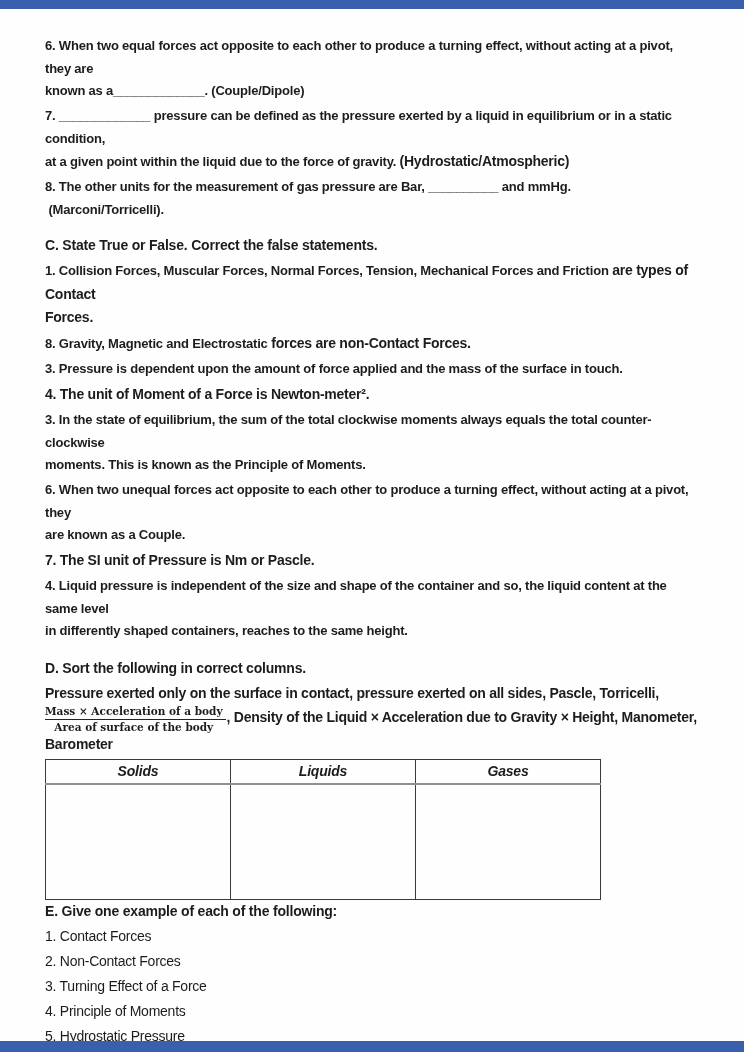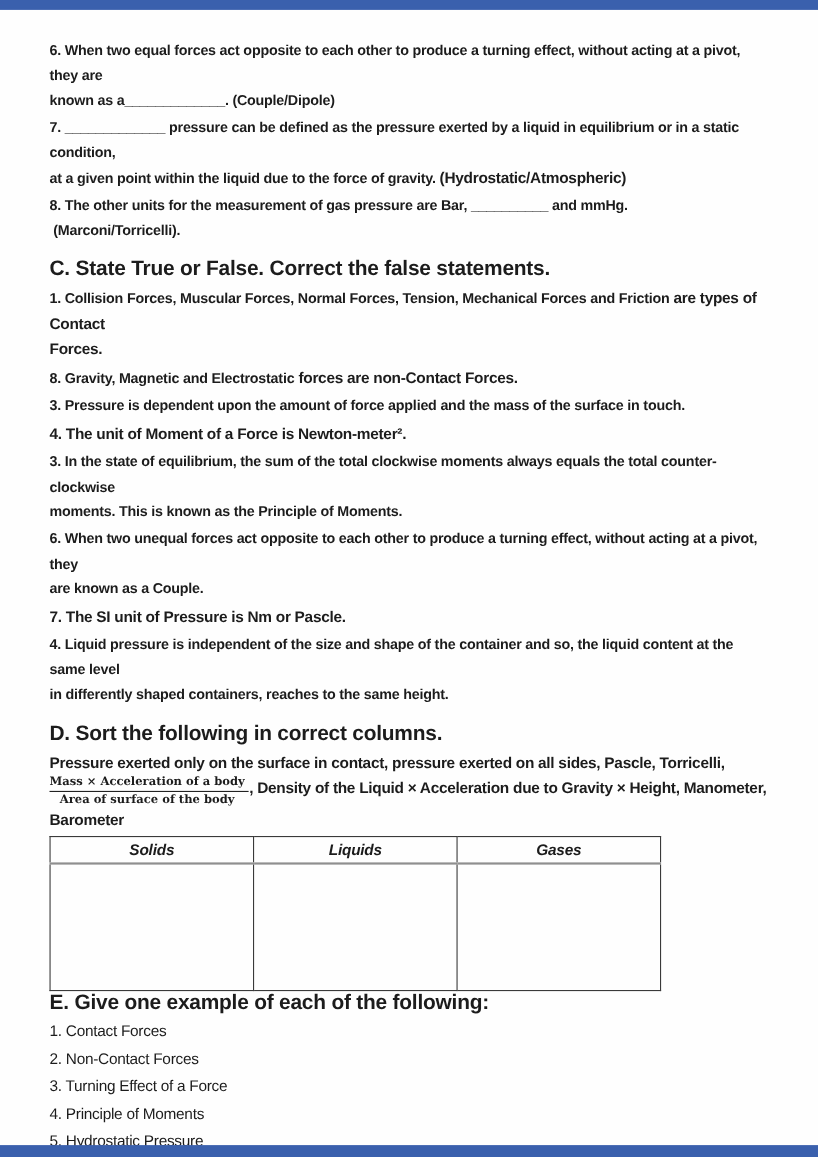--- a/index.html
+++ b/index.html
@@ -19,21 +19,21 @@
     margin: 0 0 2.5px 0;
     font-size: 13px;
     line-height: 22.5px;
     letter-spacing: -0.2px;
   }
   .para span { white-space: pre-wrap; font-weight: bold; }
   .alt { font-size: 14px; letter-spacing: -0.25px; }
   .b { font-weight: bold; }
   .heading {
     font-weight: bold;
-    font-size: 19px;
+    font-size: 14px;
     line-height: 22.5px;
     letter-spacing: -0.2px;
     margin: 0 0 2.5px 0;
   }
   .heading .b { font-weight: bold; }
   .mt-c { margin-top: 13px; }
   .mt-d { margin-top: 14px; }
   .mt-e { }
   .frac {
     display: inline-block;

